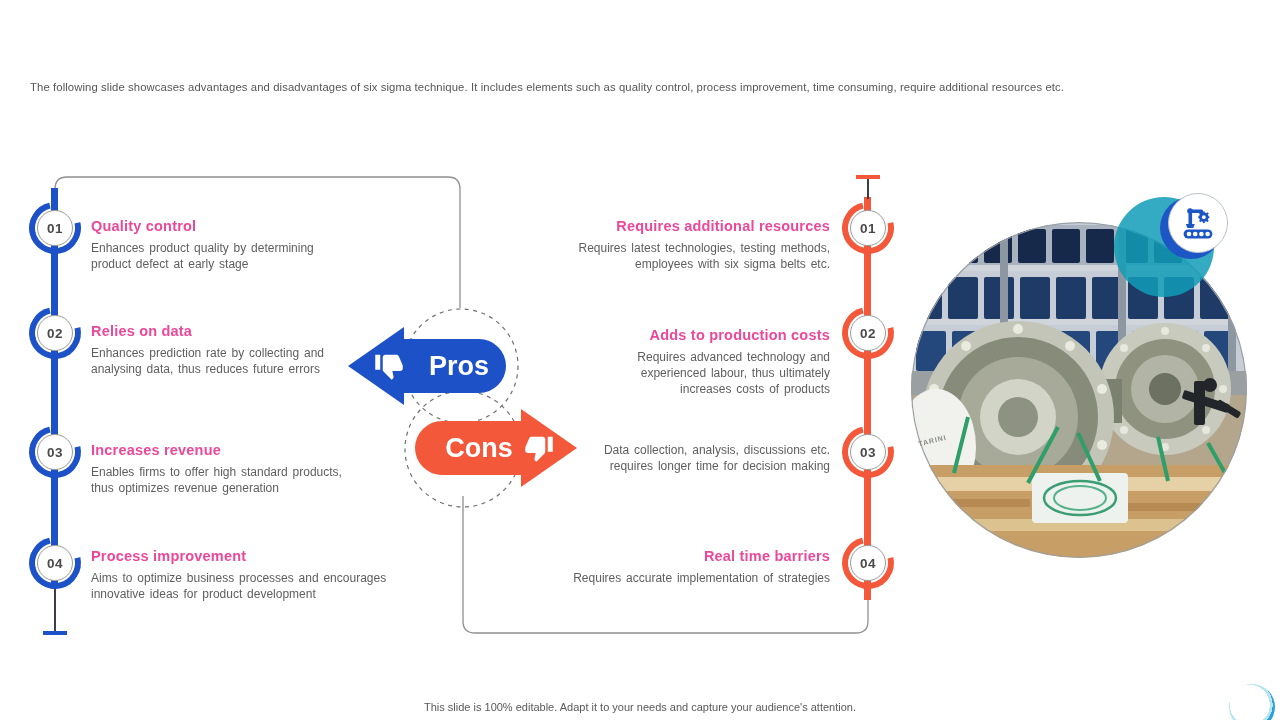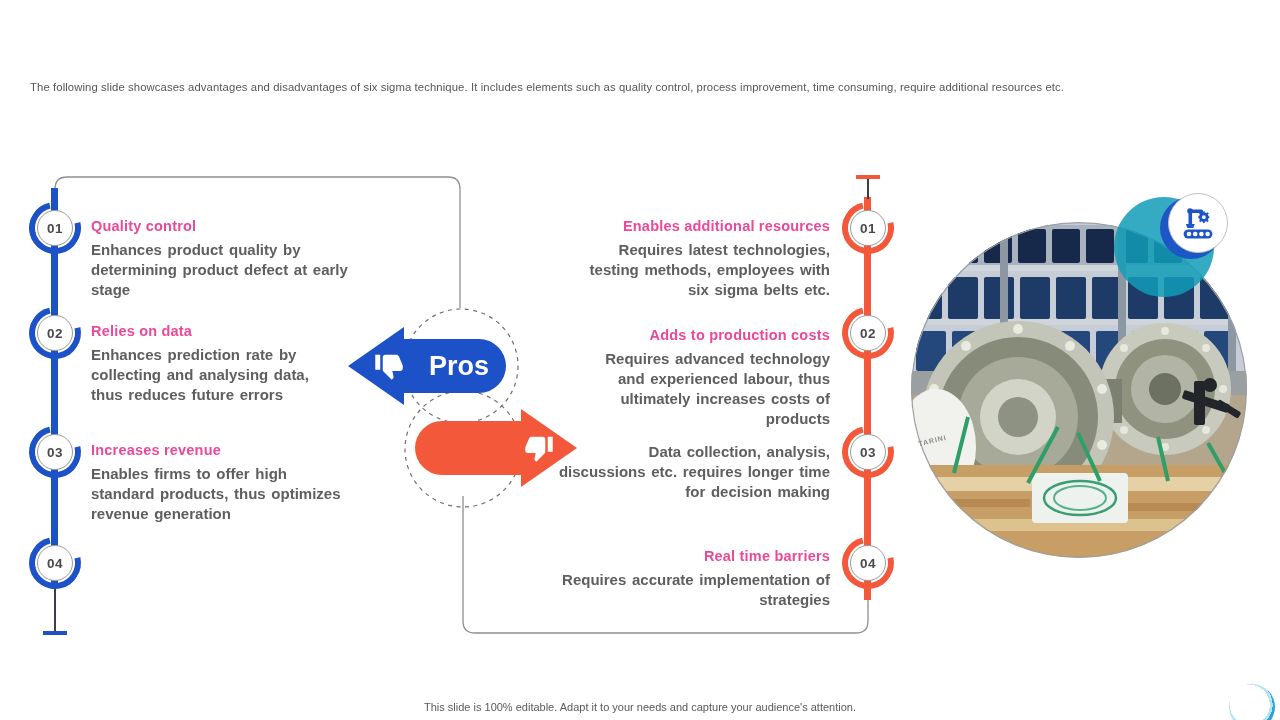--- a/index.html
+++ b/index.html
@@ -26,21 +26,21 @@
   .arc { position:absolute; width:52px; height:52px; box-sizing:border-box; border:6px solid #1d51c7;
          border-top-color:transparent; border-radius:50%; transform:rotate(32deg); z-index:2; }
   .arc.red { border-color:#f4583a; border-top-color:transparent; }
   .badge { position:absolute; width:36px; height:36px; box-sizing:border-box; background:#fff;
            border:1px solid #9a9a9a; border-radius:50%; z-index:3; display:flex; align-items:center;
            justify-content:center; font-size:13.5px; font-weight:700; color:#4a4a4a; letter-spacing:0.5px; }
 
   
   .item { position:absolute; z-index:2; }
   .item h3 { font-size:14.5px; font-weight:700; color:#ec4899; letter-spacing:0.2px; margin-bottom:6px; }
-  .item p  { font-size:15px; color:#5e5e5e; line-height:1.34; word-spacing:1.5px;font-weight:bold; }
+  .item p  { font-size:12px; color:#5e5e5e; line-height:1.34; word-spacing:1.5px; }
   .item.left  { left:91px; text-align:left; }
   .item.right { right:450px; text-align:right; }
   .item.right h3 { letter-spacing:0.2px; }
 
   
   .arrow { position:absolute; z-index:4; }
   .arrow .head, .arrow .body { position:absolute; }
   .pros-arrow { left:348px; top:327px; width:162px; height:78px; }
   .pros-arrow .head { left:0; top:0; width:56px; height:78px; background:#1d51c7;
                       clip-path:polygon(100% 0, 0 50%, 100% 100%); }
@@ -122,23 +122,27 @@
     <p style="width:262px">Enhances product quality by determining product defect at early stage</p>
   </div>
   <div class="item left" style="top:323px">
     <h3>Relies on data</h3>
     <p style="width:242px">Enhances prediction rate by collecting and analysing data, thus reduces future errors</p>
   </div>
   <div class="item left" style="top:442px">
     <h3>Increases revenue</h3>
     <p style="width:264px">Enables firms to offer high standard products, thus optimizes revenue generation</p>
   </div>
+  <div class="item left" style="top:548px">
+    <h3>Process improvement</h3>
+    <p style="width:340px">Aims to optimize business processes and encourages innovative ideas for product development</p>
+  </div>
 
   <div class="item right" style="top:218px">
-    <h3>Enables additional resources</h3>
+    <h3>Requires additional resources</h3>
     <p style="width:258px">Requires latest technologies, testing methods, employees with six sigma belts etc.</p>
   </div>
   <div class="item right" style="top:327px">
     <h3>Adds to production costs</h3>
     <p style="width:238px">Requires advanced technology and experienced labour, thus ultimately increases costs of products</p>
   </div>
   <div class="item right" style="top:442px">
     <p style="width:272px">Data collection, analysis, discussions etc. requires longer time for decision making</p>
   </div>
   <div class="item right" style="top:548px">
@@ -151,20 +155,21 @@
     <div class="body"></div>
     <svg class="thumb" viewBox="0 0 24 24">
       <path fill="#ffffff" d="M15 3H6c-.83 0-1.54.5-1.84 1.22l-3.02 7.05c-.09.23-.14.47-.14.73v2c0 1.1.9 2 2 2h6.31l-.95 4.57-.03.32c0 .41.17.79.44 1.06L9.83 23l6.59-6.59c.36-.36.58-.86.58-1.41V5c0-1.1-.9-2-2-2zm4 0v12h4V3h-4z"></path>
     </svg>
     <div class="label">Pros</div>
   </div>
 
   <div class="arrow cons-arrow">
     <div class="body"></div>
     <div class="head"></div>
+    <div class="label">Cons</div>
     <svg class="thumb" viewBox="0 0 24 24">
       <path fill="#ffffff" d="M15 3H6c-.83 0-1.54.5-1.84 1.22l-3.02 7.05c-.09.23-.14.47-.14.73v2c0 1.1.9 2 2 2h6.31l-.95 4.57-.03.32c0 .41.17.79.44 1.06L9.83 23l6.59-6.59c.36-.36.58-.86.58-1.41V5c0-1.1-.9-2-2-2zm4 0v12h4V3h-4z"></path>
     </svg>
   </div>
 
   <div class="photo">
     <svg width="338" height="338" viewBox="0 0 338 338">
       <defs>
           <clipPath id="pc">
             <circle cx="169" cy="169" r="168"></circle>

